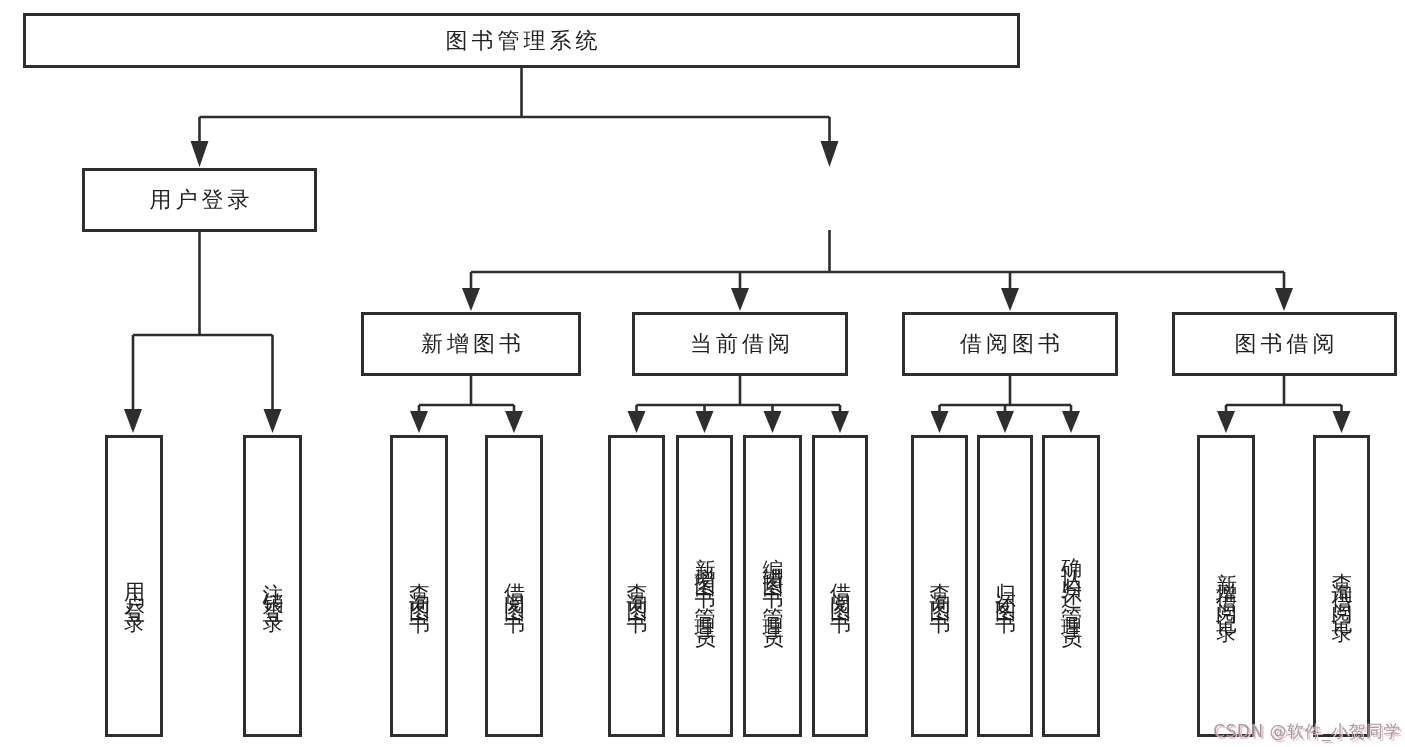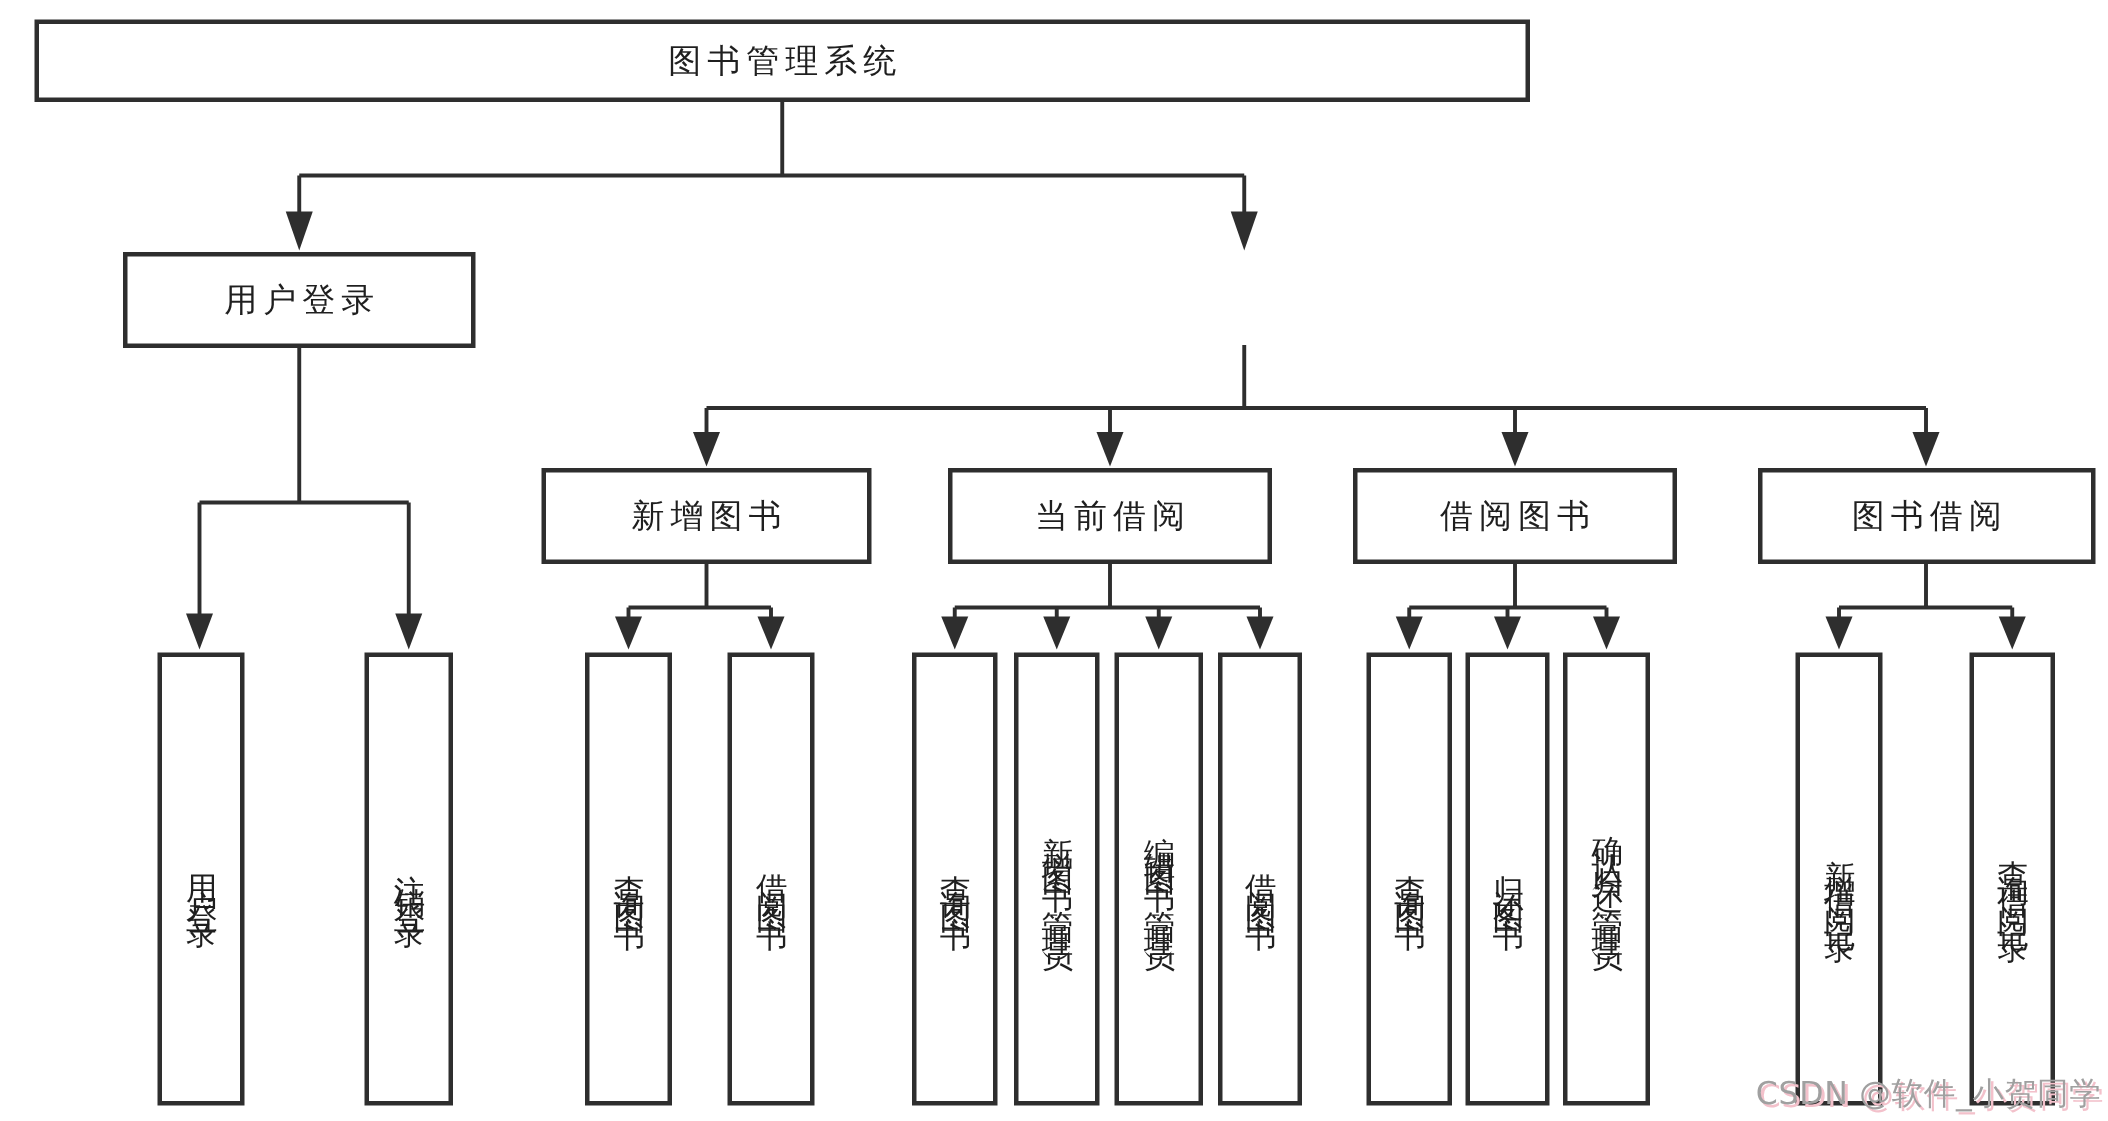--- a/index.html
+++ b/index.html
@@ -44,21 +44,21 @@
     text-orientation: mixed;
     font-size: 21px;
     letter-spacing: 10px;
     line-height: 1;
     white-space: nowrap;
   }
   .watermark {
     position: absolute;
     right: 4px;
     bottom: 4px;
-    font-size: 21px;
+    font-size: 17px;
     letter-spacing: 0.5px;
     color: #a0a0a0;
     text-shadow: 2px 2px 0 #f3c1cb;
     z-index: 5;
     white-space: nowrap;
   }
 </style>
 </head>
 <body>
 

